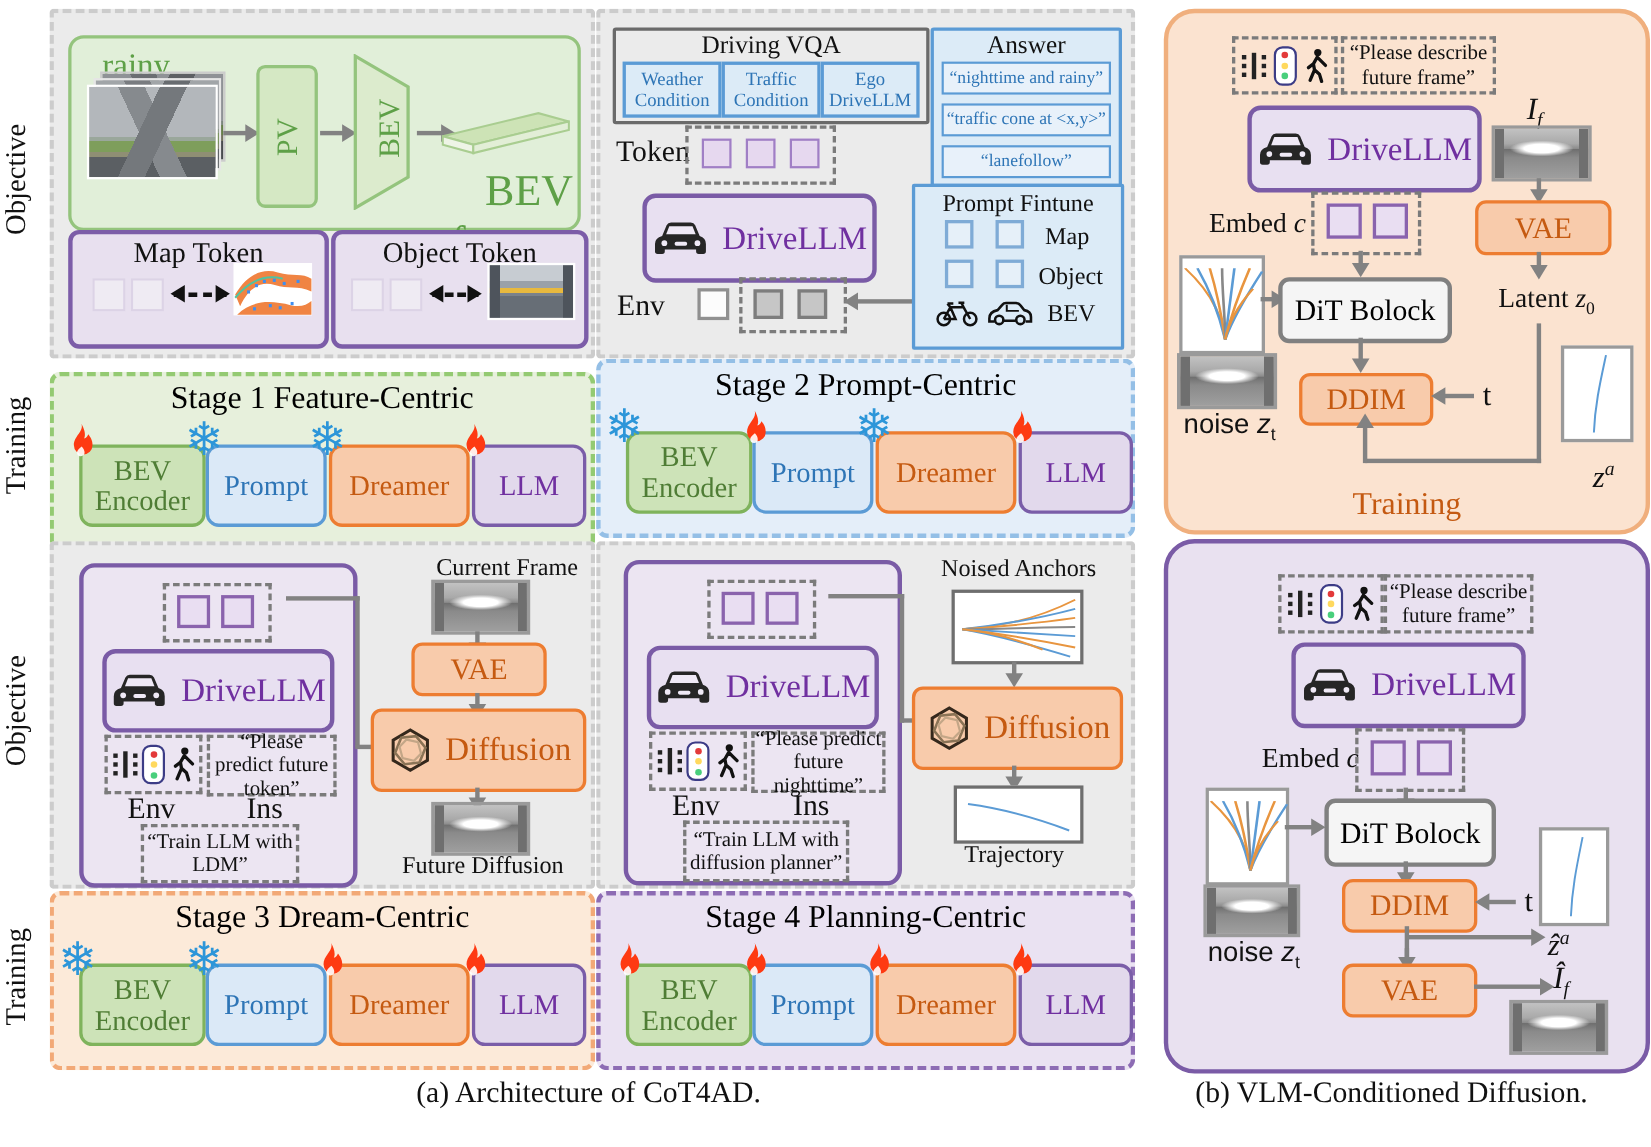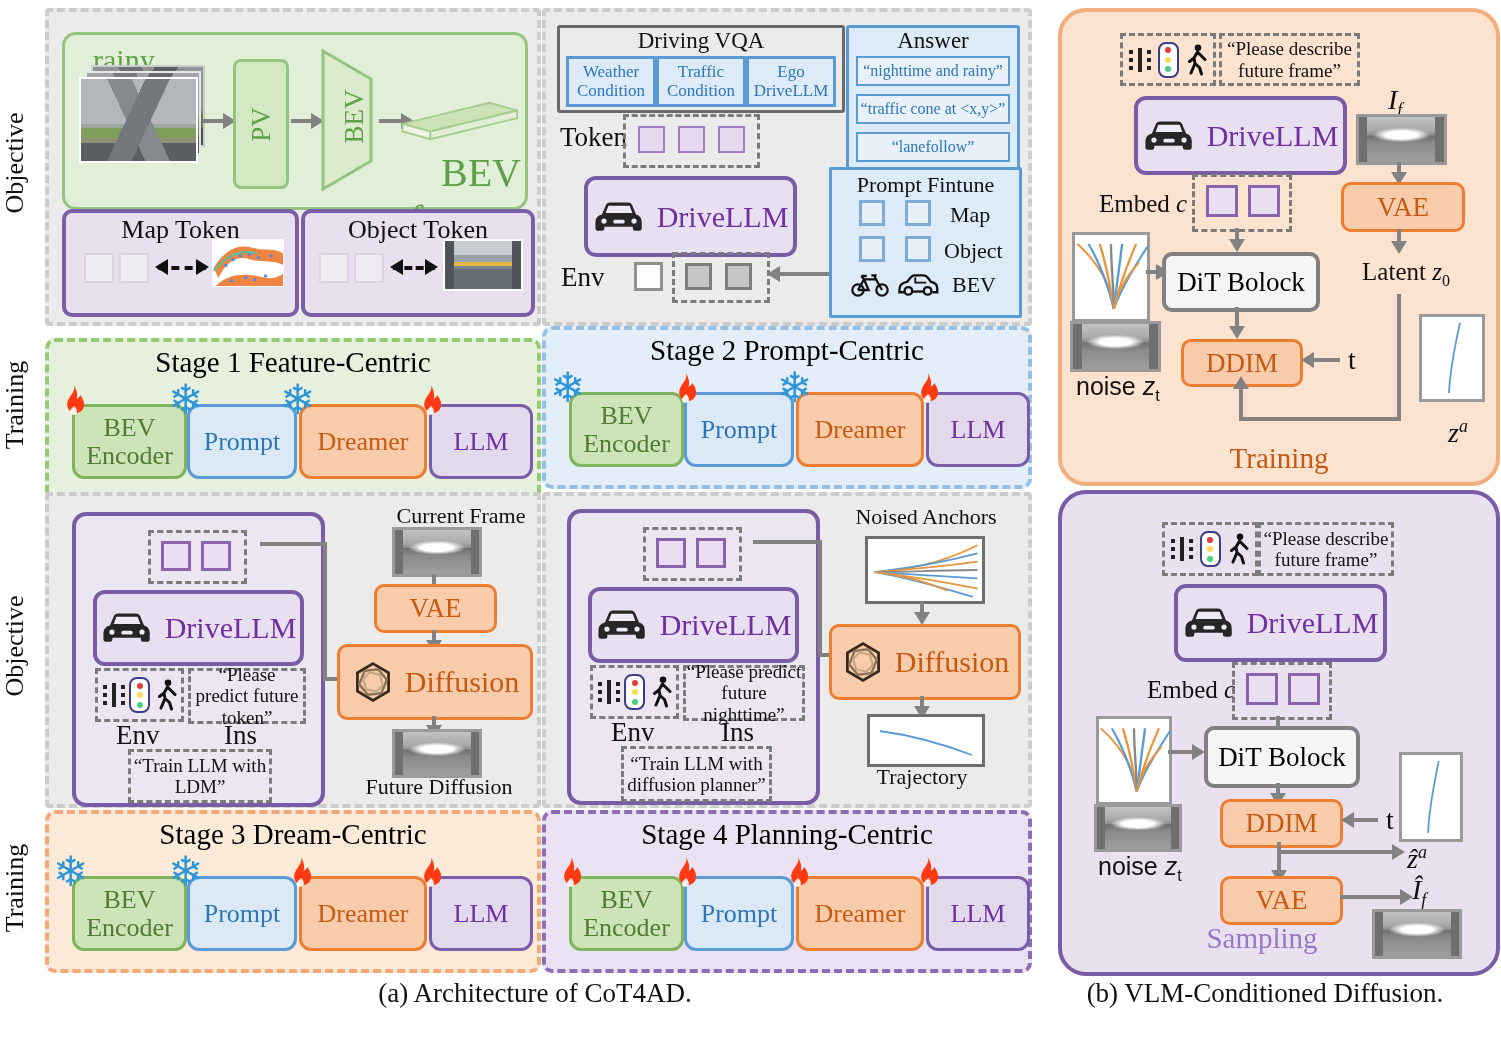--- a/index.html
+++ b/index.html
@@ -622,18 +622,17 @@
         </svg>
     </div>
     <div class="ab" style="left:215px;top:348px;width:4px;height:30px;background:#828282"></div>
     <div class="ab harrow right" style="left:217px;top:356px;width:115px"></div>
     <div class="ab" style="left:345px;top:348px;font-size:28px"><span class="it">ẑ</span><sup class="it">a</sup></div>
     <div class="ab varrow down" style="left:215px;top:368px;width:4px;height:10px"></div>
     <div class="ab obox" style="left:158px;top:382px;width:117px;height:43px">VAE</div>
     <div class="ab harrow right" style="left:278px;top:401px;width:62px"></div>
     <div class="ab" style="left:350px;top:380px;font-size:28px"><span class="it">Î</span><sub class="it">f</sub></div>
     <div class="ab street" style="left:310px;top:415px;width:84px;height:44px"></div>
-    <div class="ab" style="left:100px;top:428px;width:200px;text-align:center;font-size:29px;color:#9a77c4">Sampling</div>
   </div>
 
   <div class="ab" style="left:1040px;top:978px;width:450px;text-align:center;font-size:27px">(b) VLM-Conditioned Diffusion.</div>
 
 </div>
 
 </body></html>

